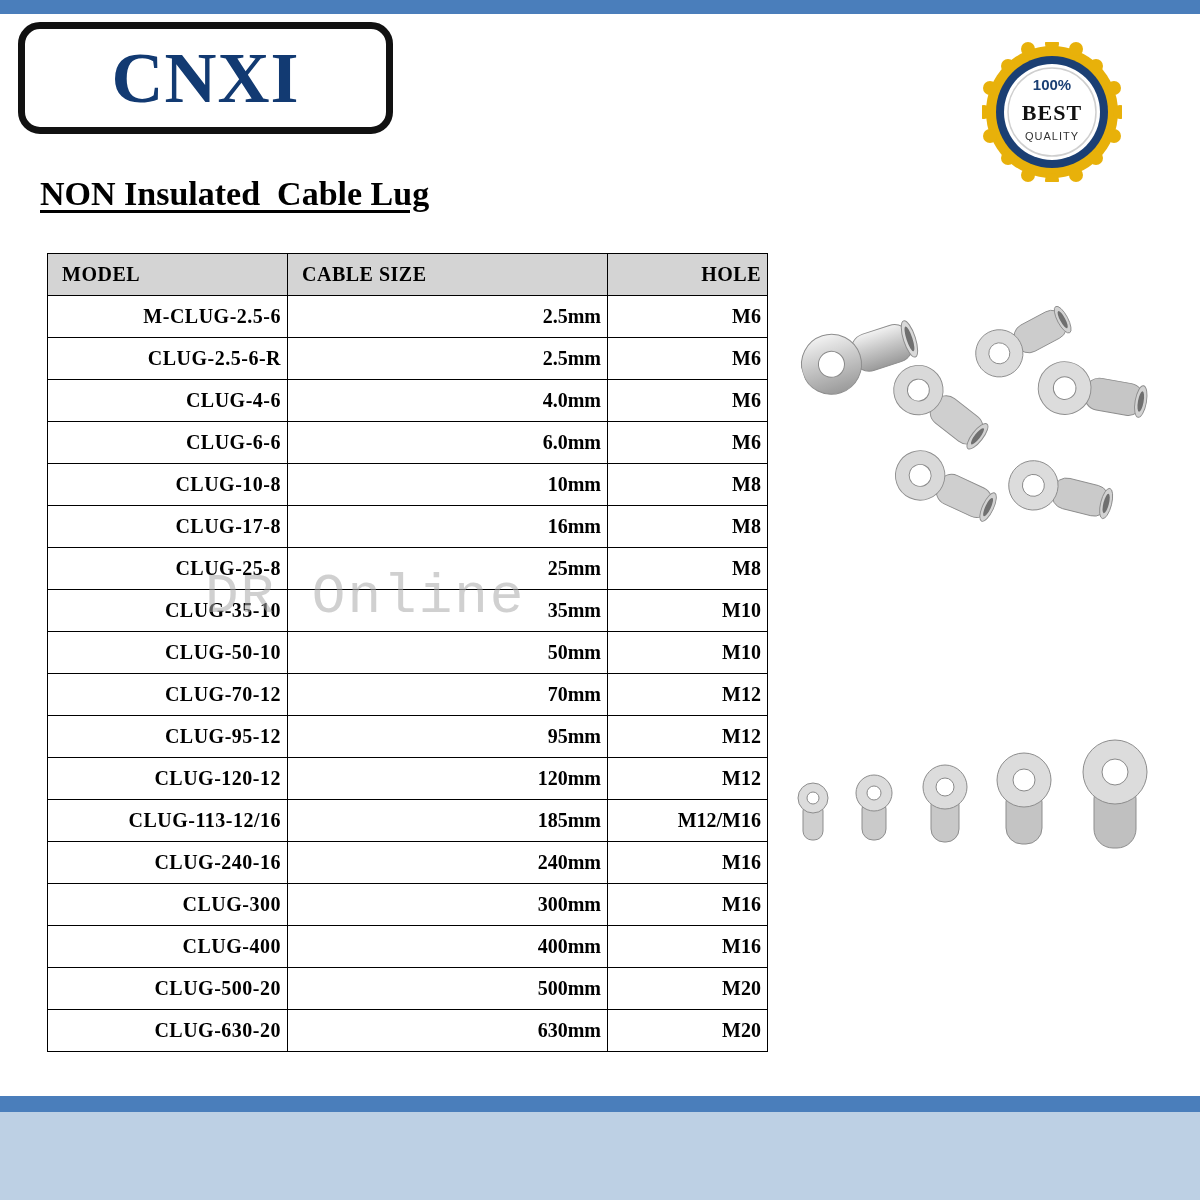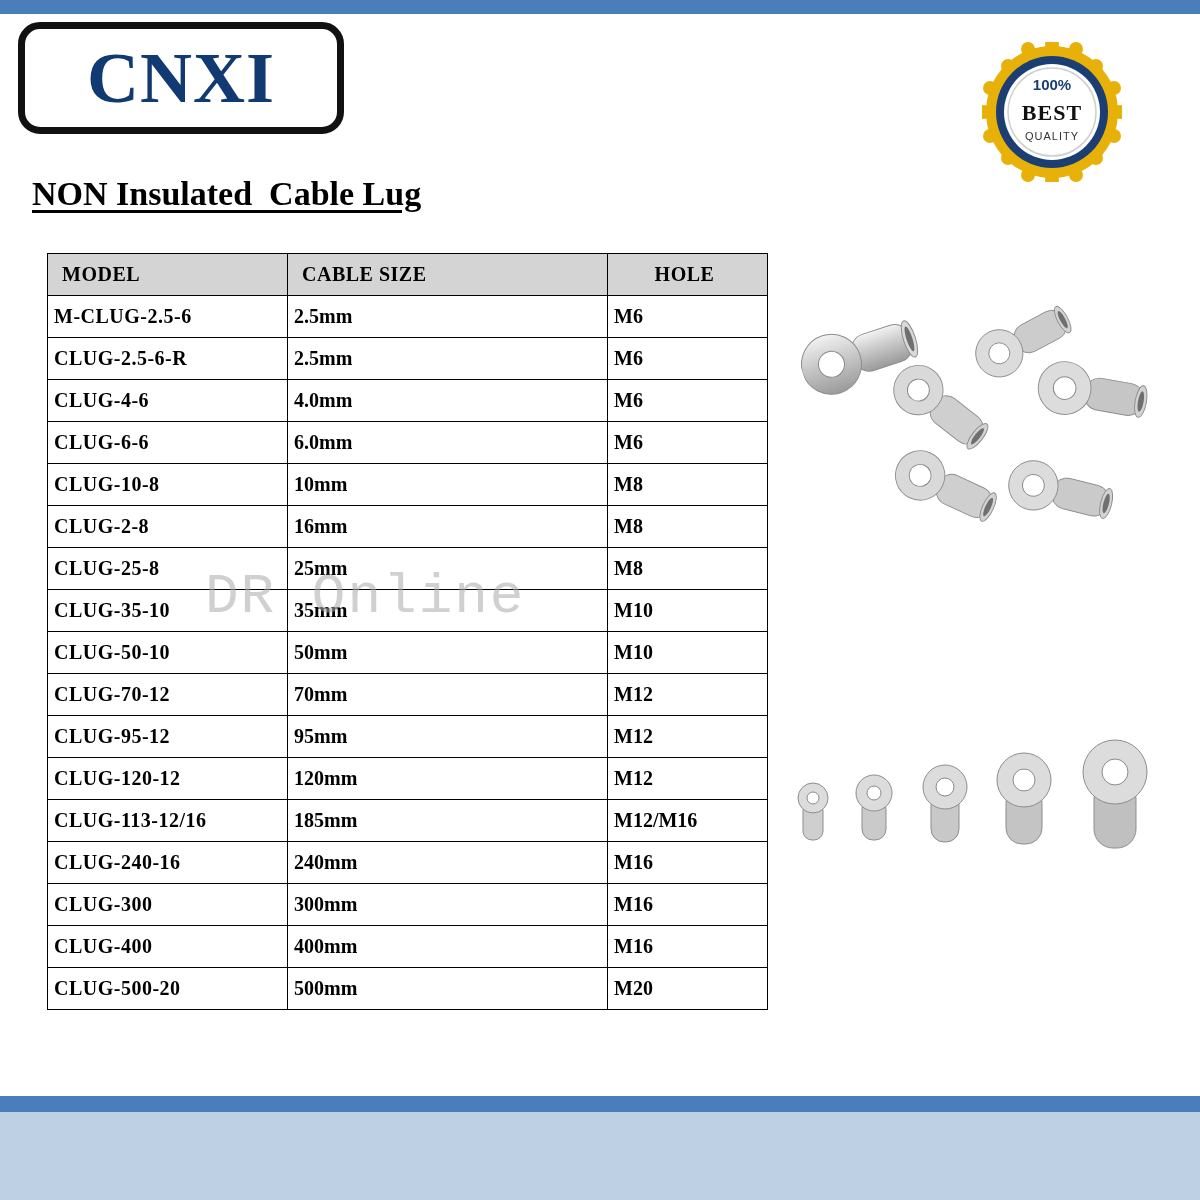--- a/index.html
+++ b/index.html
@@ -39,21 +39,21 @@
     width: 1200px;
     height: 88px;
     background: #bdd0e4;
   }
 
   
   .logo-box {
     position: absolute;
     top: 22px;
     left: 18px;
-    width: 326px;
+    width: 375px;
     height: 112px;
     border: 7px solid #111111;
     border-radius: 22px;
     background: #ffffff;
     box-sizing: border-box;
     display: flex;
     align-items: center;
     justify-content: center;
   }
   .logo-text {
@@ -72,21 +72,21 @@
     right: 78px;
     width: 140px;
     height: 140px;
   }
   .badge svg { display: block; }
 
   
   .heading {
     position: absolute;
     top: 175px;
-    left: 32px;
+    left: 40px;
     font-size: 34px;
     font-weight: bold;
     color: #000000;
     text-decoration: underline;
     text-underline-offset: 5px;
     white-space: pre;
   }
 
   
   .table-wrap {
@@ -111,22 +111,22 @@
     box-sizing: border-box;
   }
   table.spec thead th {
     background: #d4d4d4;
     text-align: left;
     font-size: 20px;
     letter-spacing: 0.5px;
   }
   table.spec thead th.c-model { padding-left: 14px; }
   table.spec thead th.c-cable { padding-left: 14px; }
-  table.spec thead th.c-hole { text-align: center; padding-left: 0; }
-  table.spec tbody td { text-align: left; }
+  table.spec thead th.c-hole { text-align: right; padding-left: 0; }
+  table.spec tbody td { text-align: right; }
   table.spec tbody td.c-model { letter-spacing: 0.5px; }
   col.w-model { width: 240px; }
   col.w-cable { width: 320px; }
   col.w-hole  { width: 160px; }
 
   
   .watermark {
     position: absolute;
     top: 565px;
     left: 205px;
@@ -235,21 +235,21 @@
           <td class="c-model">CLUG-6-6</td>
           <td class="c-cable">6.0mm</td>
           <td class="c-hole">M6</td>
         </tr>
         <tr>
           <td class="c-model">CLUG-10-8</td>
           <td class="c-cable">10mm</td>
           <td class="c-hole">M8</td>
         </tr>
         <tr>
-          <td class="c-model">CLUG-2-8</td>
+          <td class="c-model">CLUG-17-8</td>
           <td class="c-cable">16mm</td>
           <td class="c-hole">M8</td>
         </tr>
         <tr>
           <td class="c-model">CLUG-25-8</td>
           <td class="c-cable">25mm</td>
           <td class="c-hole">M8</td>
         </tr>
         <tr>
           <td class="c-model">CLUG-35-10</td>
@@ -292,20 +292,25 @@
           <td class="c-hole">M16</td>
         </tr>
         <tr>
           <td class="c-model">CLUG-400</td>
           <td class="c-cable">400mm</td>
           <td class="c-hole">M16</td>
         </tr>
         <tr>
           <td class="c-model">CLUG-500-20</td>
           <td class="c-cable">500mm</td>
+          <td class="c-hole">M20</td>
+        </tr>
+        <tr>
+          <td class="c-model">CLUG-630-20</td>
+          <td class="c-cable">630mm</td>
           <td class="c-hole">M20</td>
         </tr>
       </tbody>
   </table>
 </div>
 
 <div class="watermark">DR Online</div>
 
 <div class="photo-top">
   <div class="lug" style="left:20px; top:20px; transform:rotate(-18deg);">

